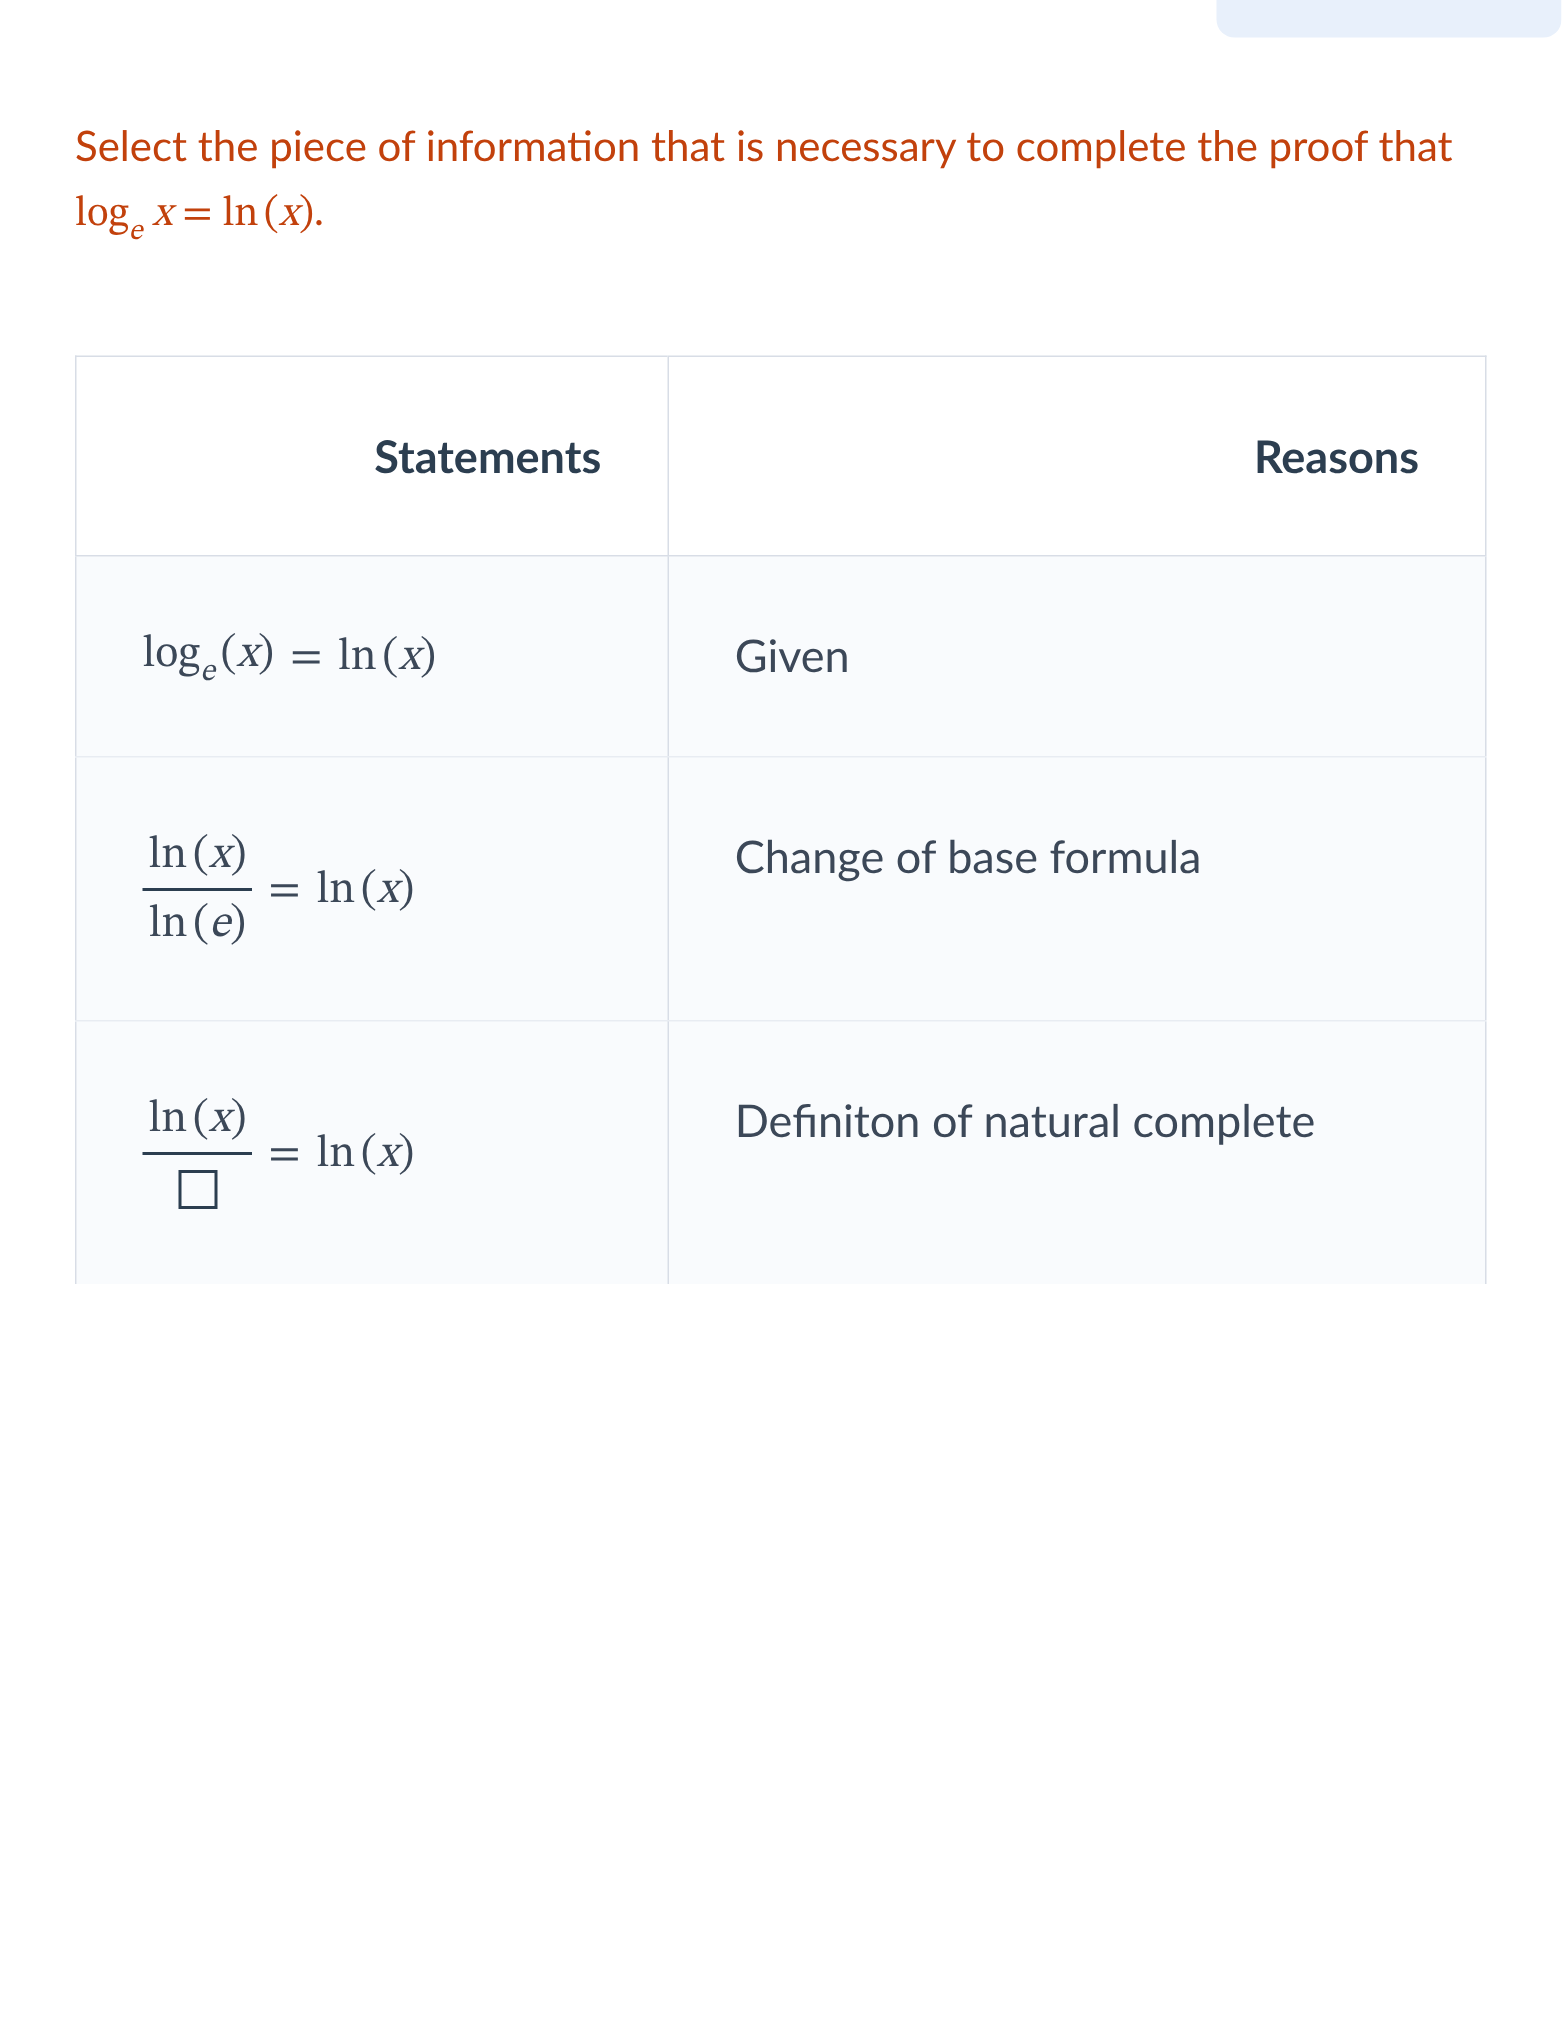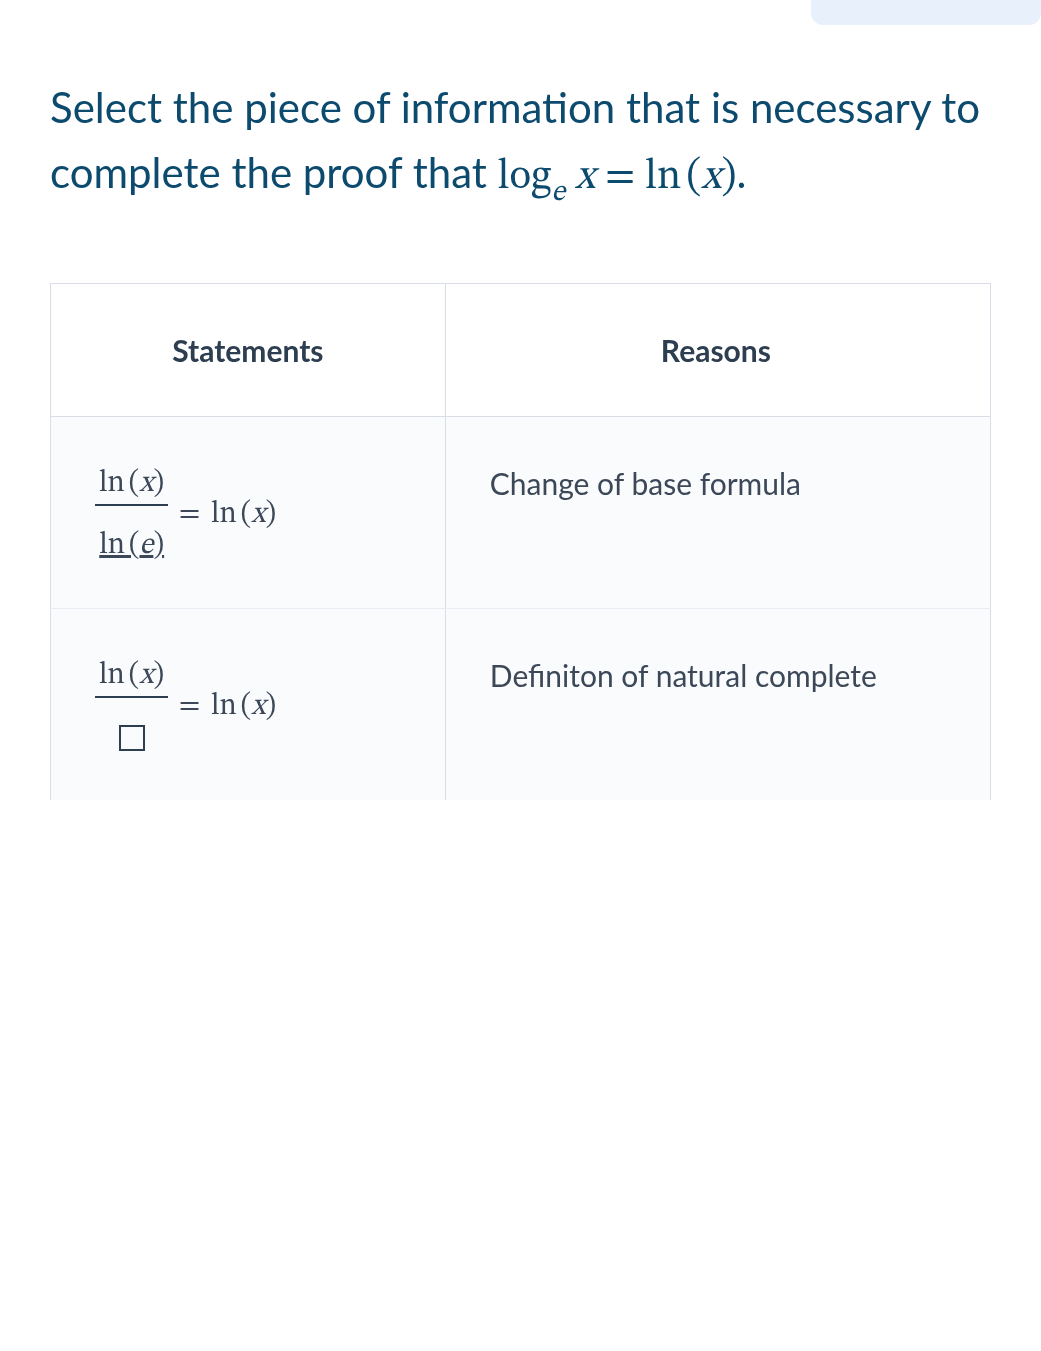--- a/index.html
+++ b/index.html
@@ -25,23 +25,23 @@
       width: 230px;
       height: 25px;
       background: #e8f0fb;
       border-bottom-left-radius: 12px;
       border-bottom-right-radius: 12px;
     }
     .question-container {
       padding: 50px 50px 20px 50px;
     }
     .question-text {
-      font-size: 42px;
+      font-size: 28px;
       line-height: 1.55;
-      color: #0c4a6e;
+      color: #c2410c;
       font-weight: 400;
       margin-bottom: 70px;
     }
     .math {
       font-family: 'Cambria Math', 'STIX Two Math', 'Latin Modern Math', 'Times New Roman', serif;
     }
     .mathvar {
       font-style: italic;
     }
     .sub {
@@ -51,21 +51,21 @@
       position: relative;
       top: 0.1em;
     }
     .proof-table {
       border-collapse: collapse;
       width: 100%;
       border: 1px solid #d8dde6;
       border-bottom: none;
     }
     .proof-table th {
-      text-align: center;
+      text-align: right;
       font-size: 30px;
       font-weight: 700;
       color: #2c3e50;
       padding: 48px 44px;
       border-right: 1px solid #d8dde6;
       border-bottom: 1px solid #d8dde6;
       background: #ffffff;
       vertical-align: middle;
       margin-left: 26px;
     }
@@ -99,22 +99,21 @@
       vertical-align: middle;
       text-align: center;
     }
     .frac .num {
       display: block;
       border-bottom: 2px solid #2c3e50;
       padding: 0 4px 2px 4px;
     }
     .frac .den {
       display: block;
-      padding: 20px 4px 0 4px;
-      text-decoration: underline;
+      padding: 4px 4px 0 4px;
     }
     .blank-box {
       display: inline-block;
       width: 26px;
       height: 26px;
       border: 2px solid #2c3e50;
       vertical-align: middle;
       margin: 0 2px;
     }
     .eqline {
@@ -143,20 +142,30 @@
     <thead>
       <tr>
         <th class="statement-col">Statements</th>
         <th class="reason-col">Reasons</th>
       </tr>
     </thead>
     <tbody>
       <tr>
         <td class="statement-col">
           <span class="math eqline">
+            <span>log<span class="sub">e</span> (<span class="mathvar">x</span>)</span>
+            <span>=</span>
+            <span>ln (<span class="mathvar">x</span>)</span>
+          </span>
+        </td>
+        <td class="reason-col reason-text">Given</td>
+      </tr>
+      <tr>
+        <td class="statement-col">
+          <span class="math eqline">
             <span class="frac">
               <span class="num">ln (<span class="mathvar">x</span>)</span>
               <span class="den">ln (<span class="mathvar">e</span>)</span>
             </span>
             <span>=</span>
             <span>ln (<span class="mathvar">x</span>)</span>
           </span>
         </td>
         <td class="reason-col reason-text">Change of base formula</td>
       </tr>

